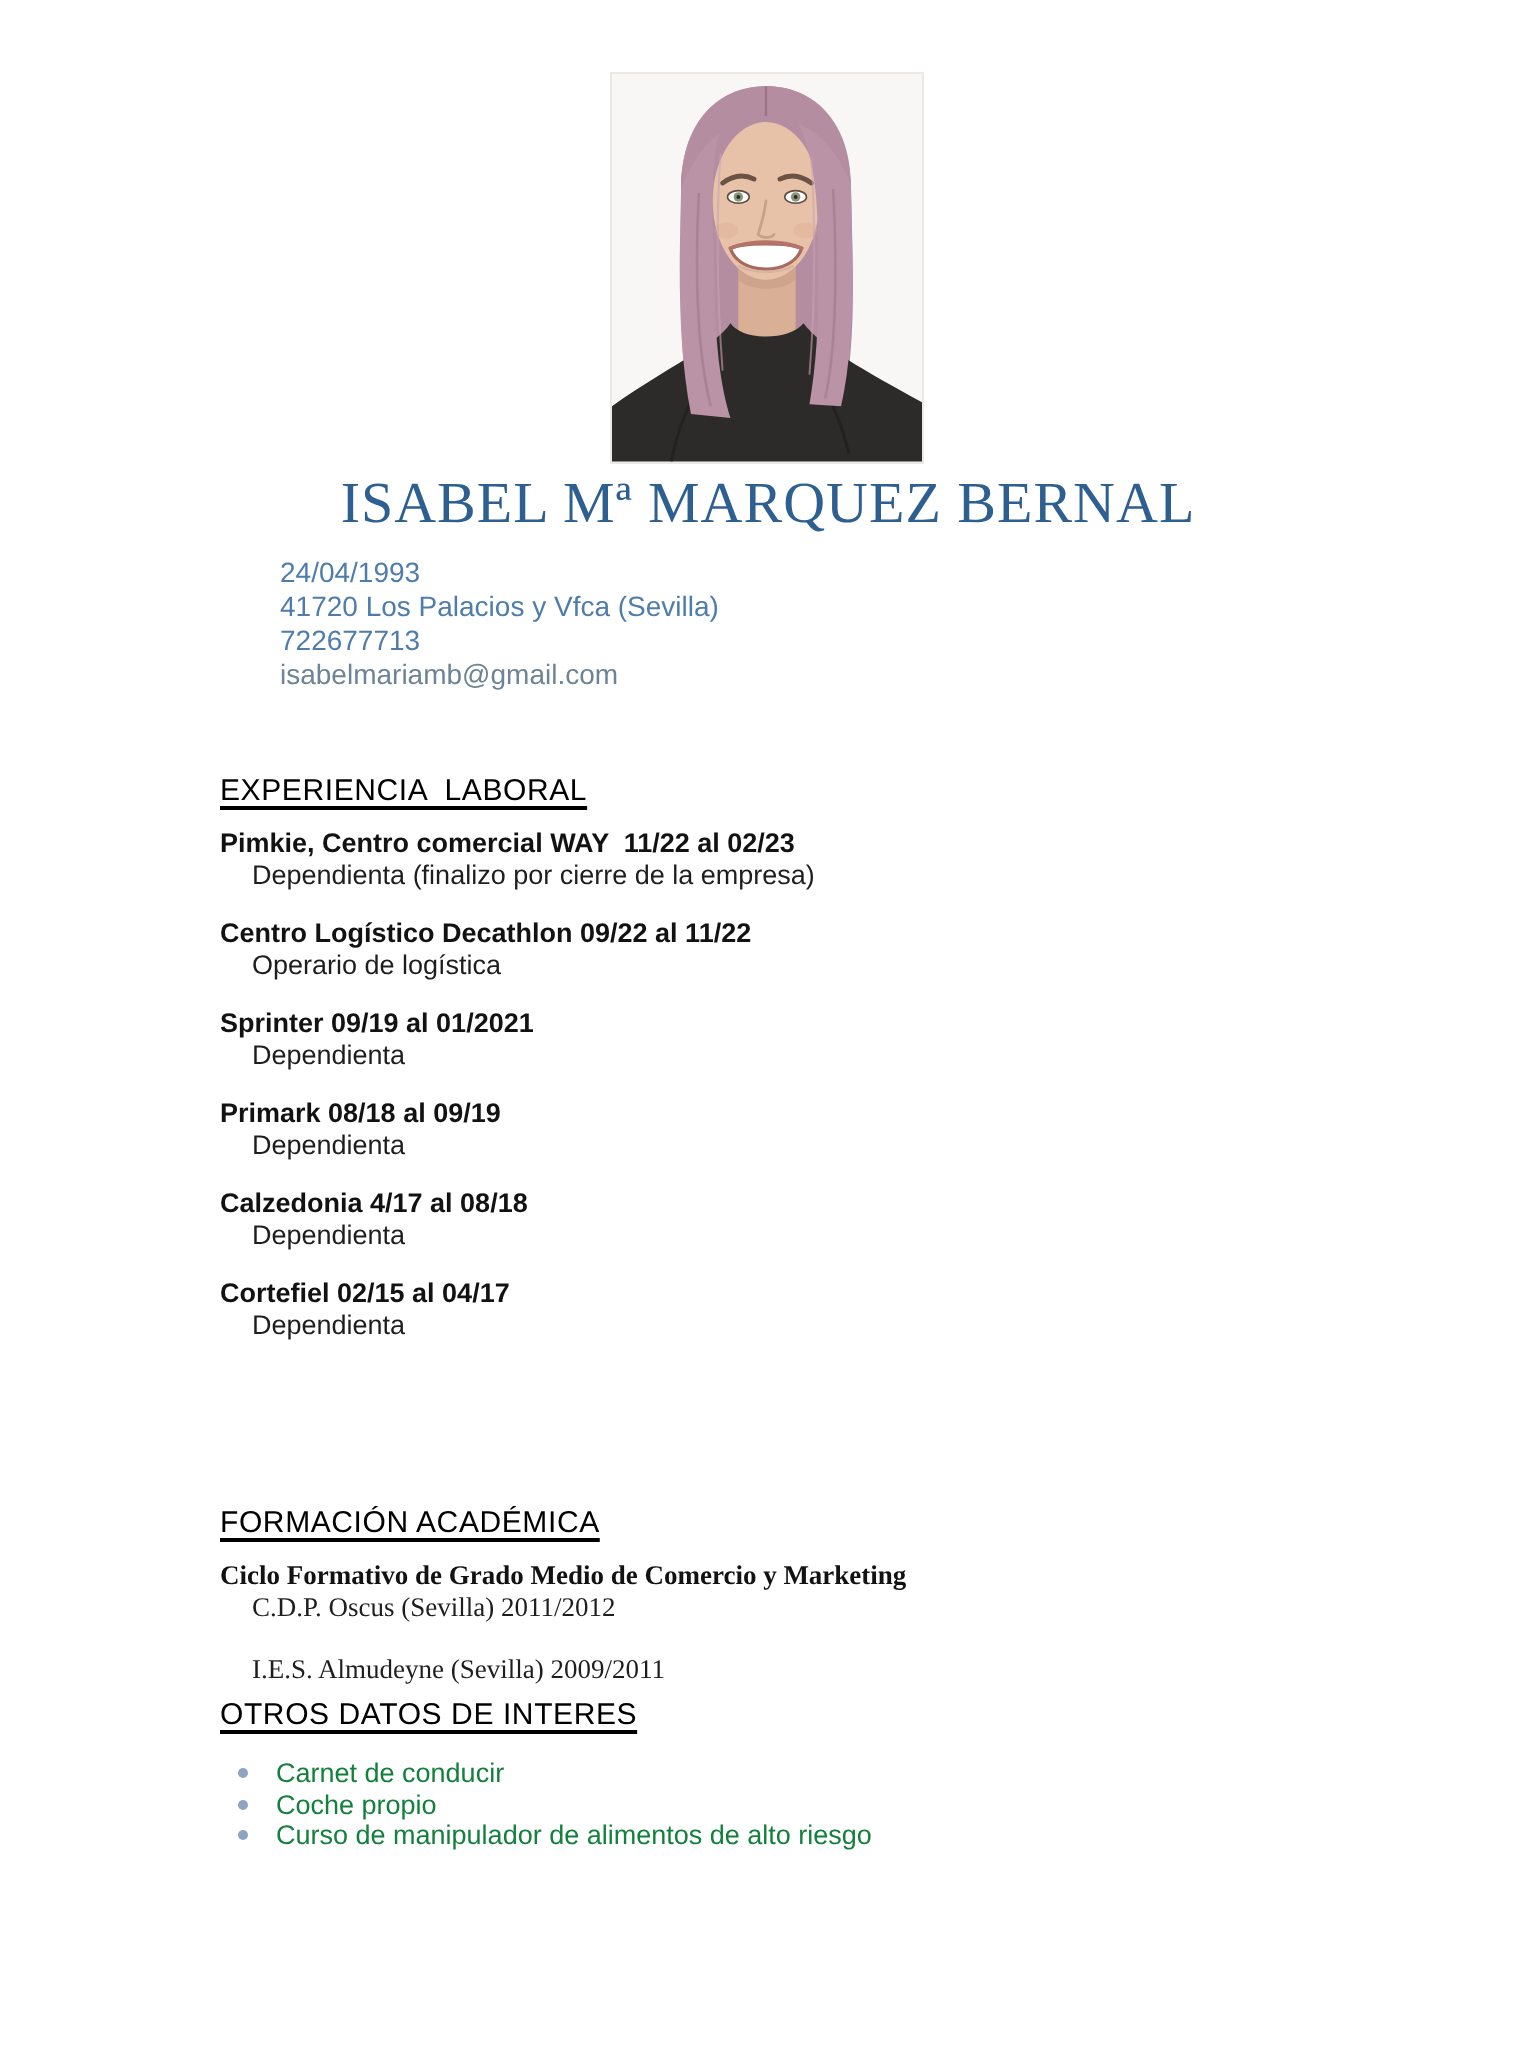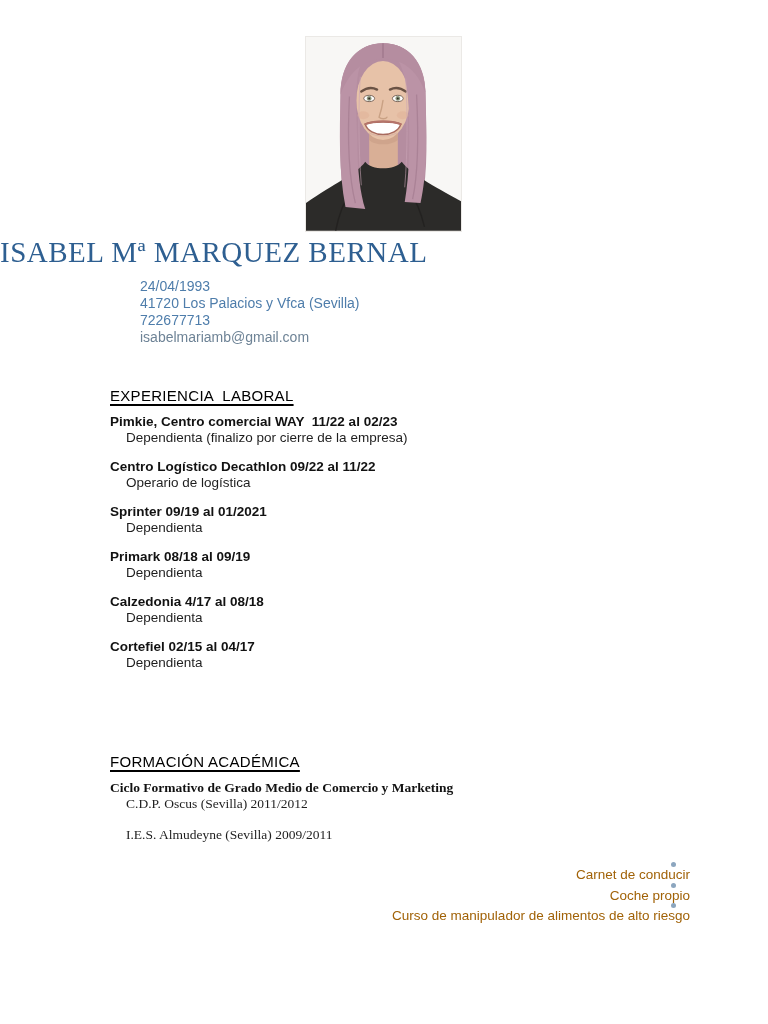--- a/index.html
+++ b/index.html
@@ -29,21 +29,21 @@
     overflow: hidden;
   }
   .photo svg { display: block; }
 
   
   .name {
     position: absolute;
     left: 0;
     top: 236px;
     width: 768px;
-    text-align: left;
+    text-align: center;
     font-family: "Liberation Serif", serif;
     font-size: 29px;
     letter-spacing: 0.5px;
     color: #2e5f91;
     white-space: pre-wrap;
   }
 
   
   .contact {
     position: absolute;
@@ -88,25 +88,24 @@
   }
   .entry-sub {
     padding-left: 16px;
     color: #1e1e1e;
   }
 
   
   .bullets { margin-top: 13px; }
   .bullet-row {
     display: flex;
-    align-items: flex-end;
+    align-items: center;
     font-size: 13.5px;
     line-height: 15.5px;
-    color: #a16207;
-    flex-direction: column;
+    color: #15803d;
   }
   .dot {
     width: 5px;
     height: 5px;
     border-radius: 50%;
     background: #8ca6bf;
     margin: 0 14px 0 9px;
     flex: none;
   }
 </style>
@@ -203,20 +202,21 @@
     <div class="entry">
       <div class="entry-title">Ciclo Formativo de Grado Medio de Comercio y Marketing</div>
       <div class="entry-sub">C.D.P. Oscus (Sevilla) 2011/2012</div>
     </div>
     <div class="entry">
       <div class="entry-sub">I.E.S. Almudeyne (Sevilla) 2009/2011</div>
     </div>
   </div>
 
   <div class="section" id="sec-otros">
+    <div class="sec-heading">OTROS DATOS DE INTERES</div>
     <div class="bullets">
       <div class="bullet-row">
         <span class="dot"></span>
         <span>Carnet de conducir</span>
       </div>
       <div class="bullet-row">
         <span class="dot"></span>
         <span>Coche propio</span>
       </div>
       <div class="bullet-row">

